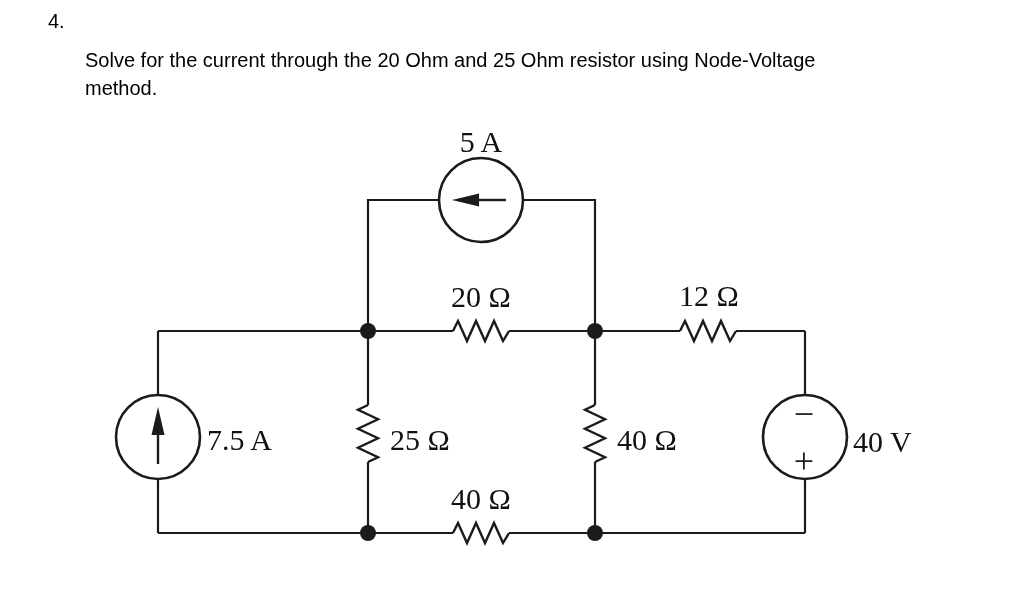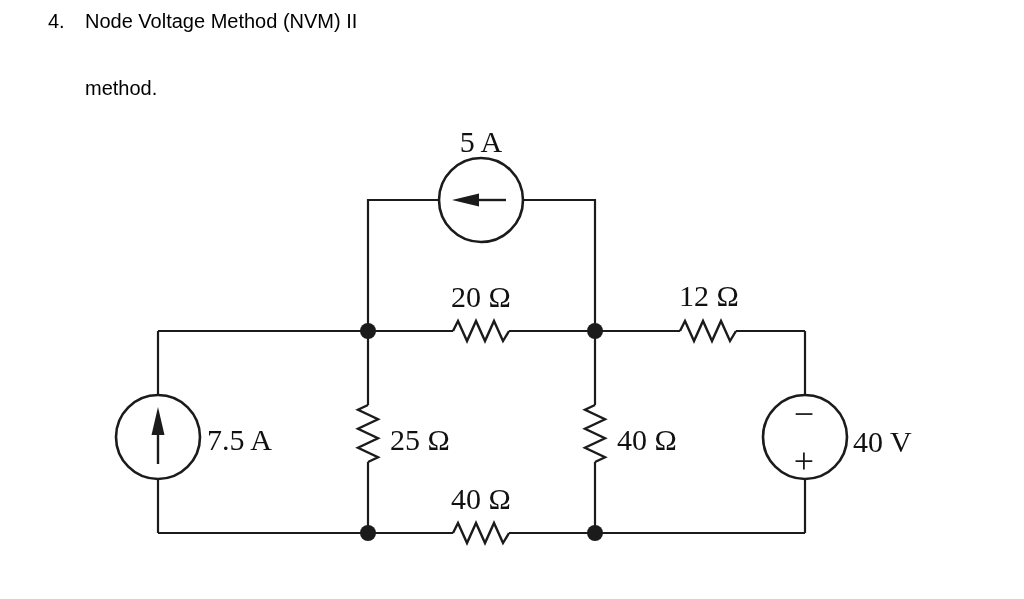--- a/index.html
+++ b/index.html
@@ -92,21 +92,21 @@
   }
   .anchor-mid { text-anchor: middle; }
   .anchor-start { text-anchor: start; }
 </style>
 </head>
 <body>
 
 <div class="page">
 
   <div class="problem-number">4.</div>
-  <div class="problem-title">Node Voltage Method (NVM) II</div>
+  <div class="statement-line1">Solve for the current through the 20 Ohm and 25 Ohm resistor using Node-Voltage</div>
   <div class="statement-line2">method.</div>
 
   <svg class="circuit-svg" width="1024" height="599" viewBox="0 0 1024 599" xmlns="http://www.w3.org/2000/svg">
 
     <polyline class="wire" points="368,331 368,200 439,200"></polyline>
     <polyline class="wire" points="523,200 595,200 595,331"></polyline>
 
     <line class="wire" x1="158" y1="331" x2="453" y2="331"></line>
     <line class="wire" x1="509" y1="331" x2="680" y2="331"></line>
     <line class="wire" x1="736" y1="331" x2="805" y2="331"></line>

